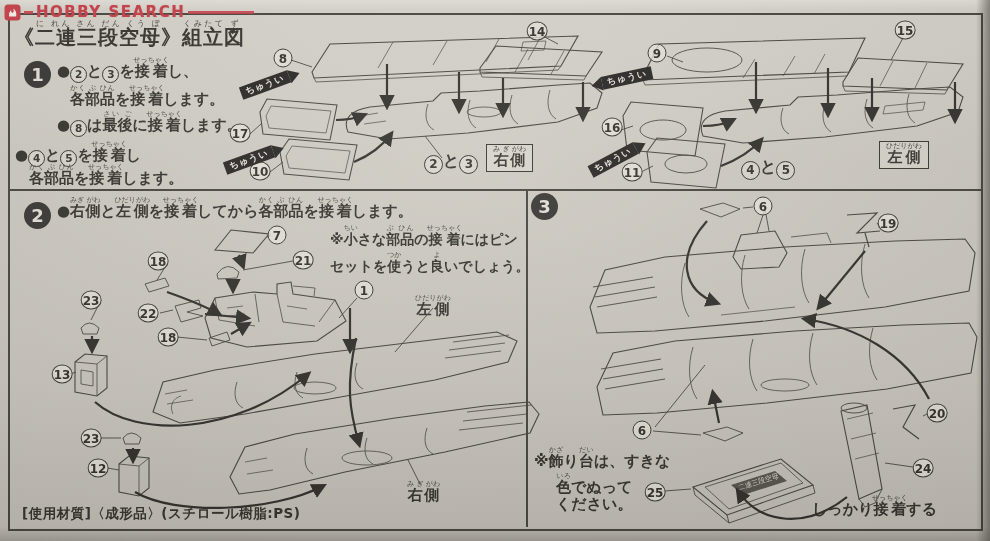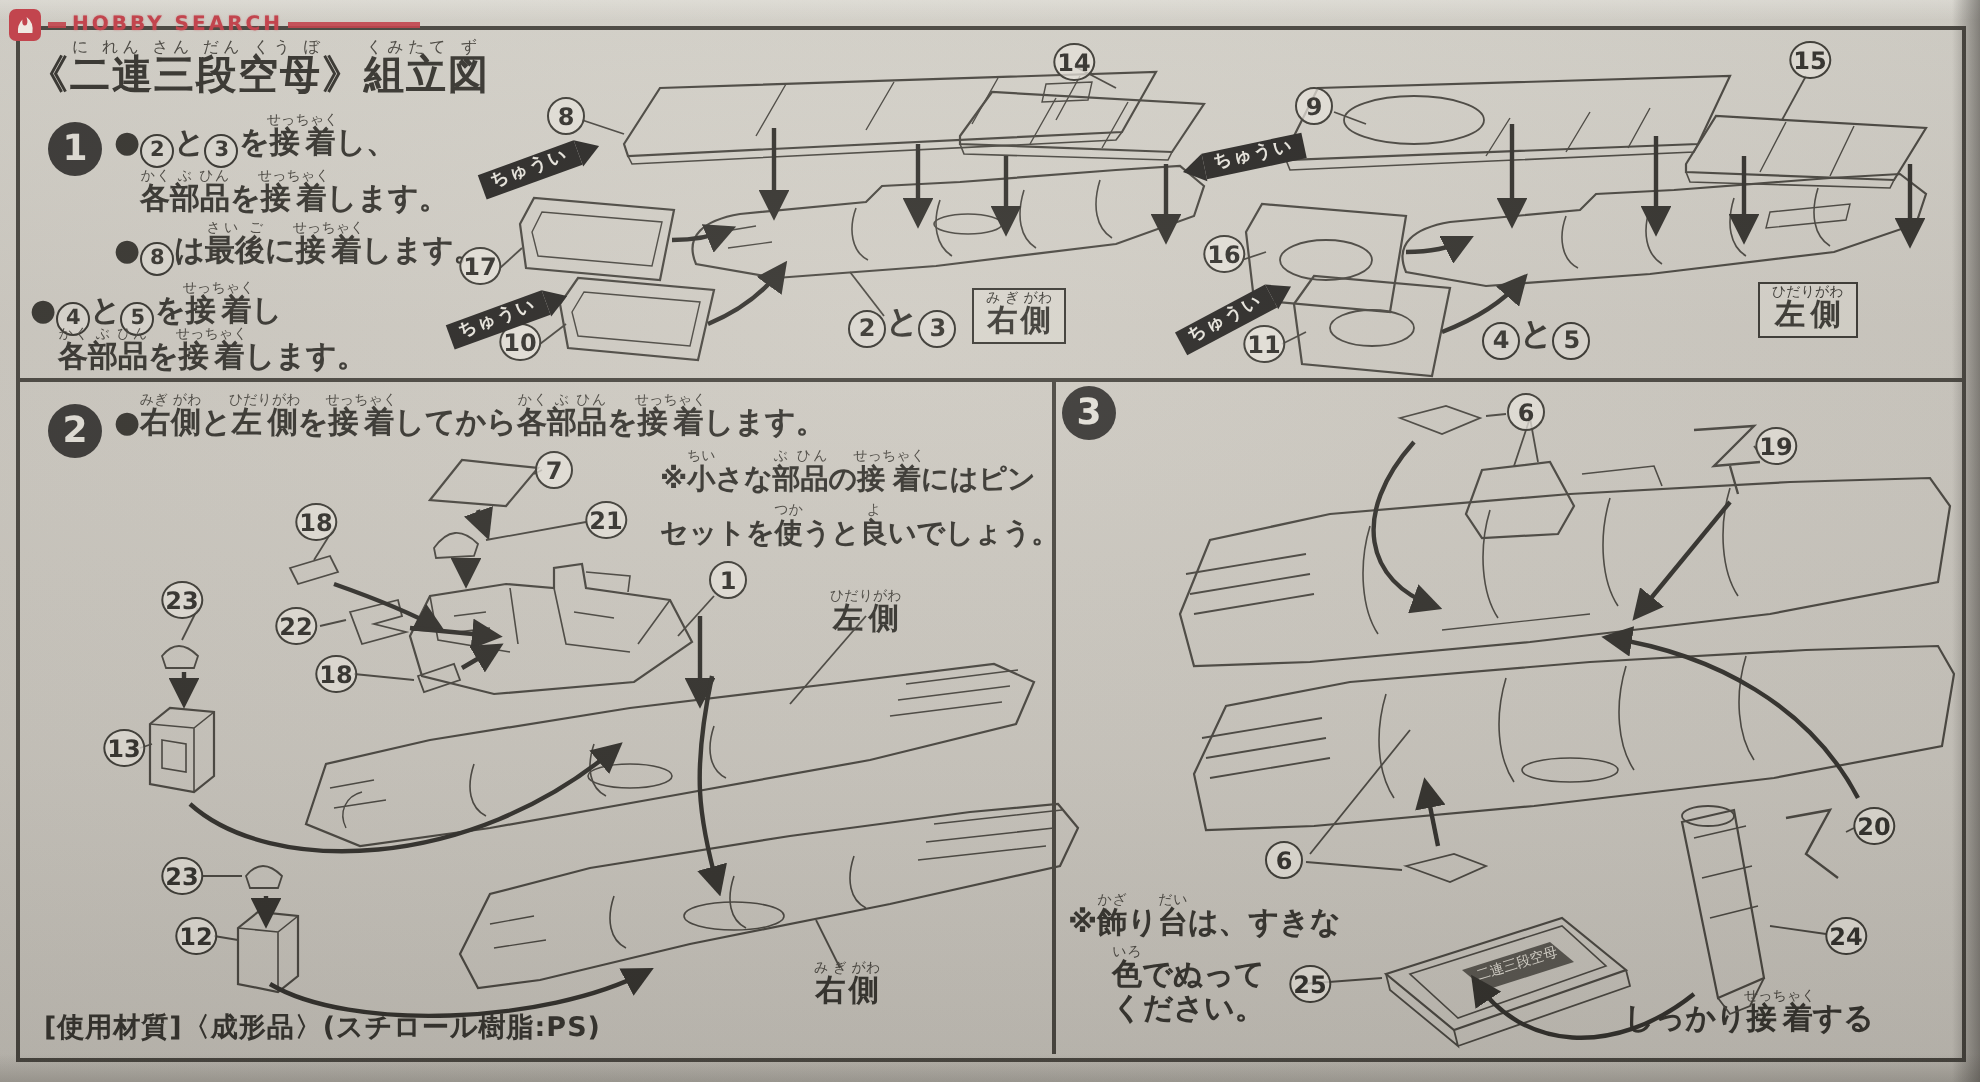--- a/index.html
+++ b/index.html
@@ -13,21 +13,21 @@
       linear-gradient(to bottom, rgba(255,255,250,.25), rgba(255,255,250,0) 10px),
       radial-gradient(120% 90% at 45% 30%, rgba(255,255,248,.10), rgba(40,38,34,.12) 95%);}
   .frame{position:absolute;left:8px;top:13px;width:971px;height:514px;border:2px solid #44413b;}
   .hdiv{position:absolute;left:8px;top:189px;width:973px;height:2px;background:#44413b;}
   .vdiv{position:absolute;left:526px;top:189px;width:2px;height:338px;background:#44413b;}
 
   
   .wm{position:absolute;left:4px;top:1px;height:22px;display:flex;align-items:center;gap:3px;z-index:30;}
   .wm .dash{width:9px;height:3px;background:#c2454e;opacity:.9;}
   .wm .dash.long{width:66px;}
-  .brand{font-size:10px;font-weight:800;letter-spacing:1.5px;color:#c2454e;
+  .brand{font-size:15px;font-weight:800;letter-spacing:1.5px;color:#c2454e;
     text-shadow:0 0 1px rgba(194,69,78,.5);}
 
   
   .tline{position:absolute;white-space:nowrap;font-size:15px;font-weight:600;color:#312f2a;line-height:1.15;}
   .tline rt{font-size:7px;font-weight:400;letter-spacing:0px;color:#45423c;}
   .title-line{font-size:20px;font-weight:800;letter-spacing:1px;}
   .title-line rt{font-size:8px;}
   .note{font-size:14px;}
   .small-label{font-size:15px;font-weight:700;}
   .ci{display:inline-block;width:15px;height:15px;border:1.3px solid #312f2a;border-radius:50%;

